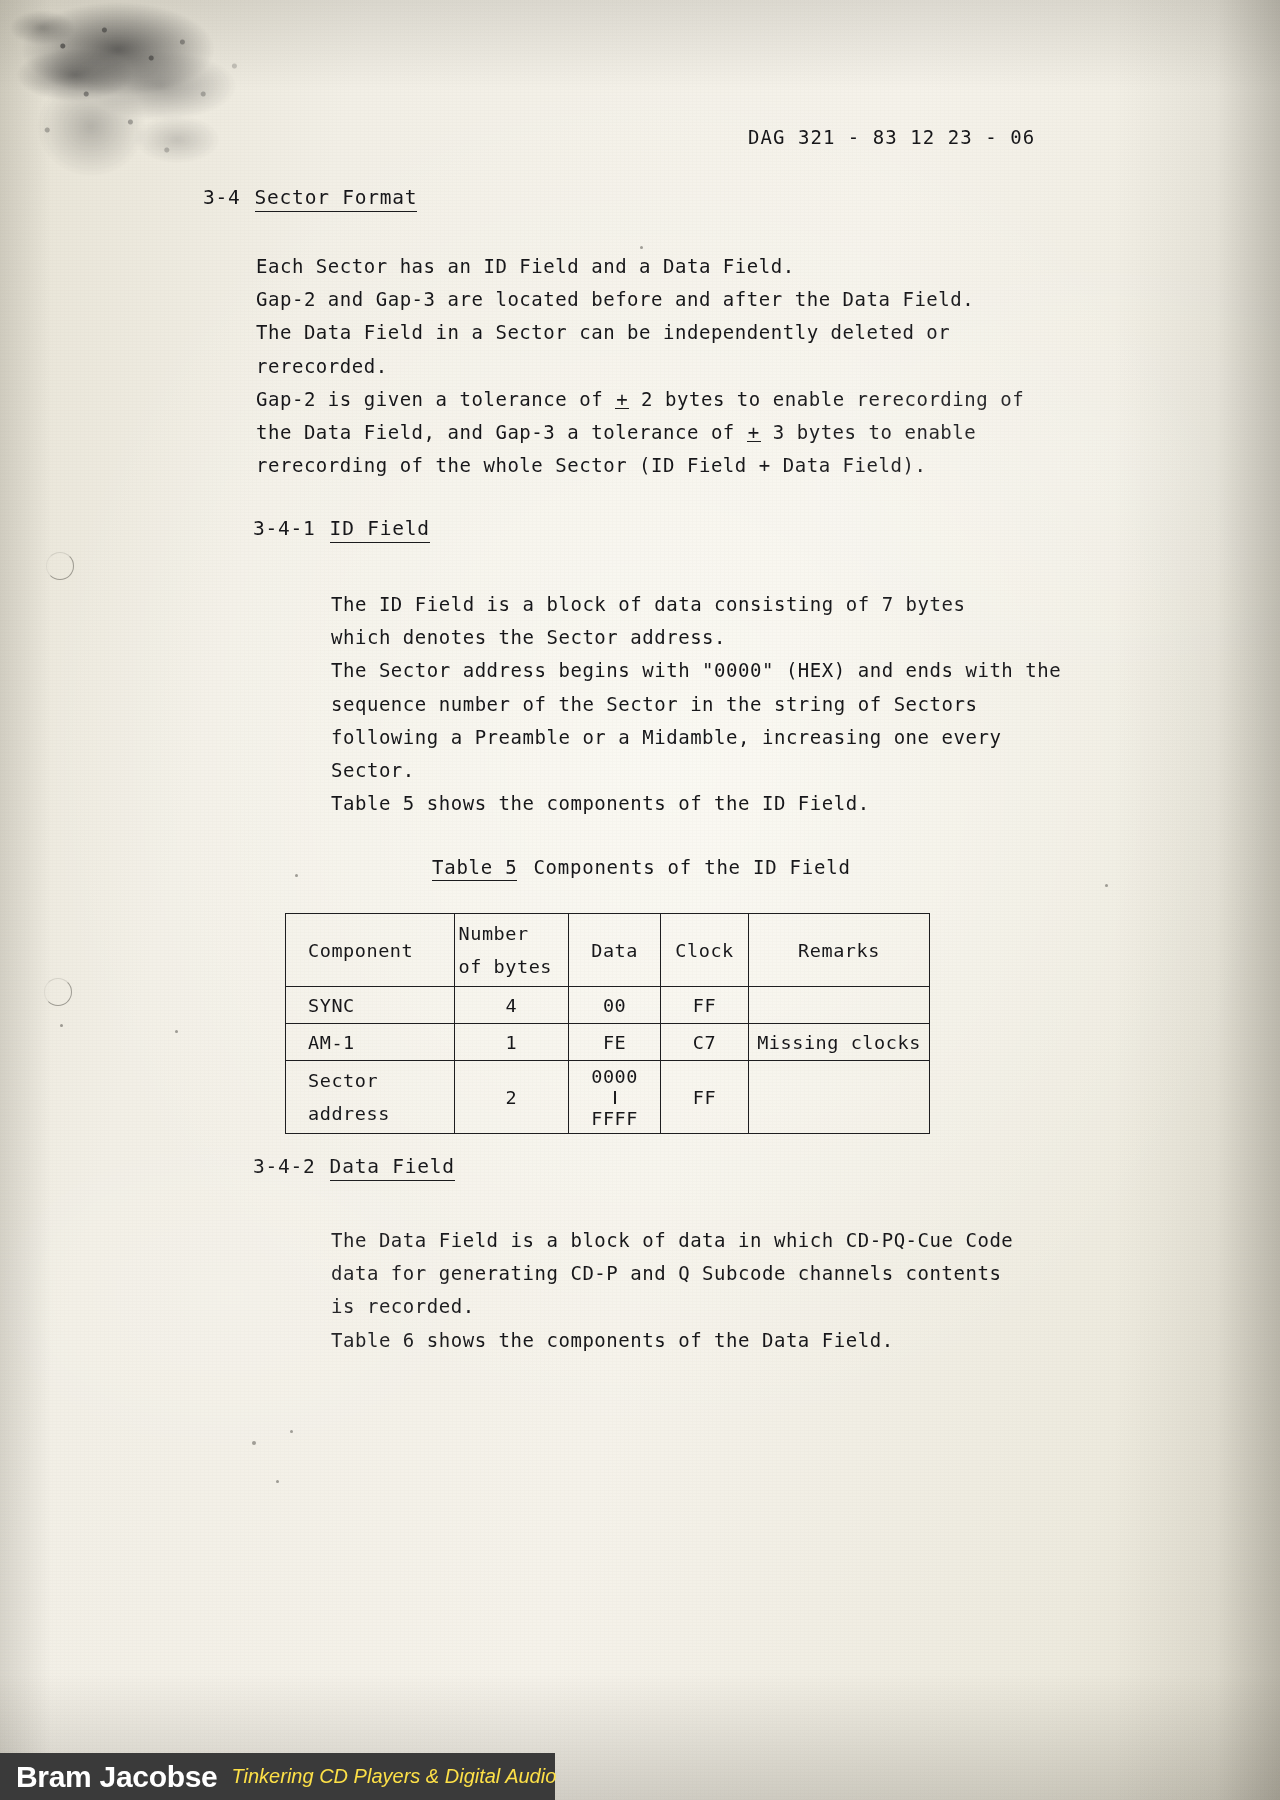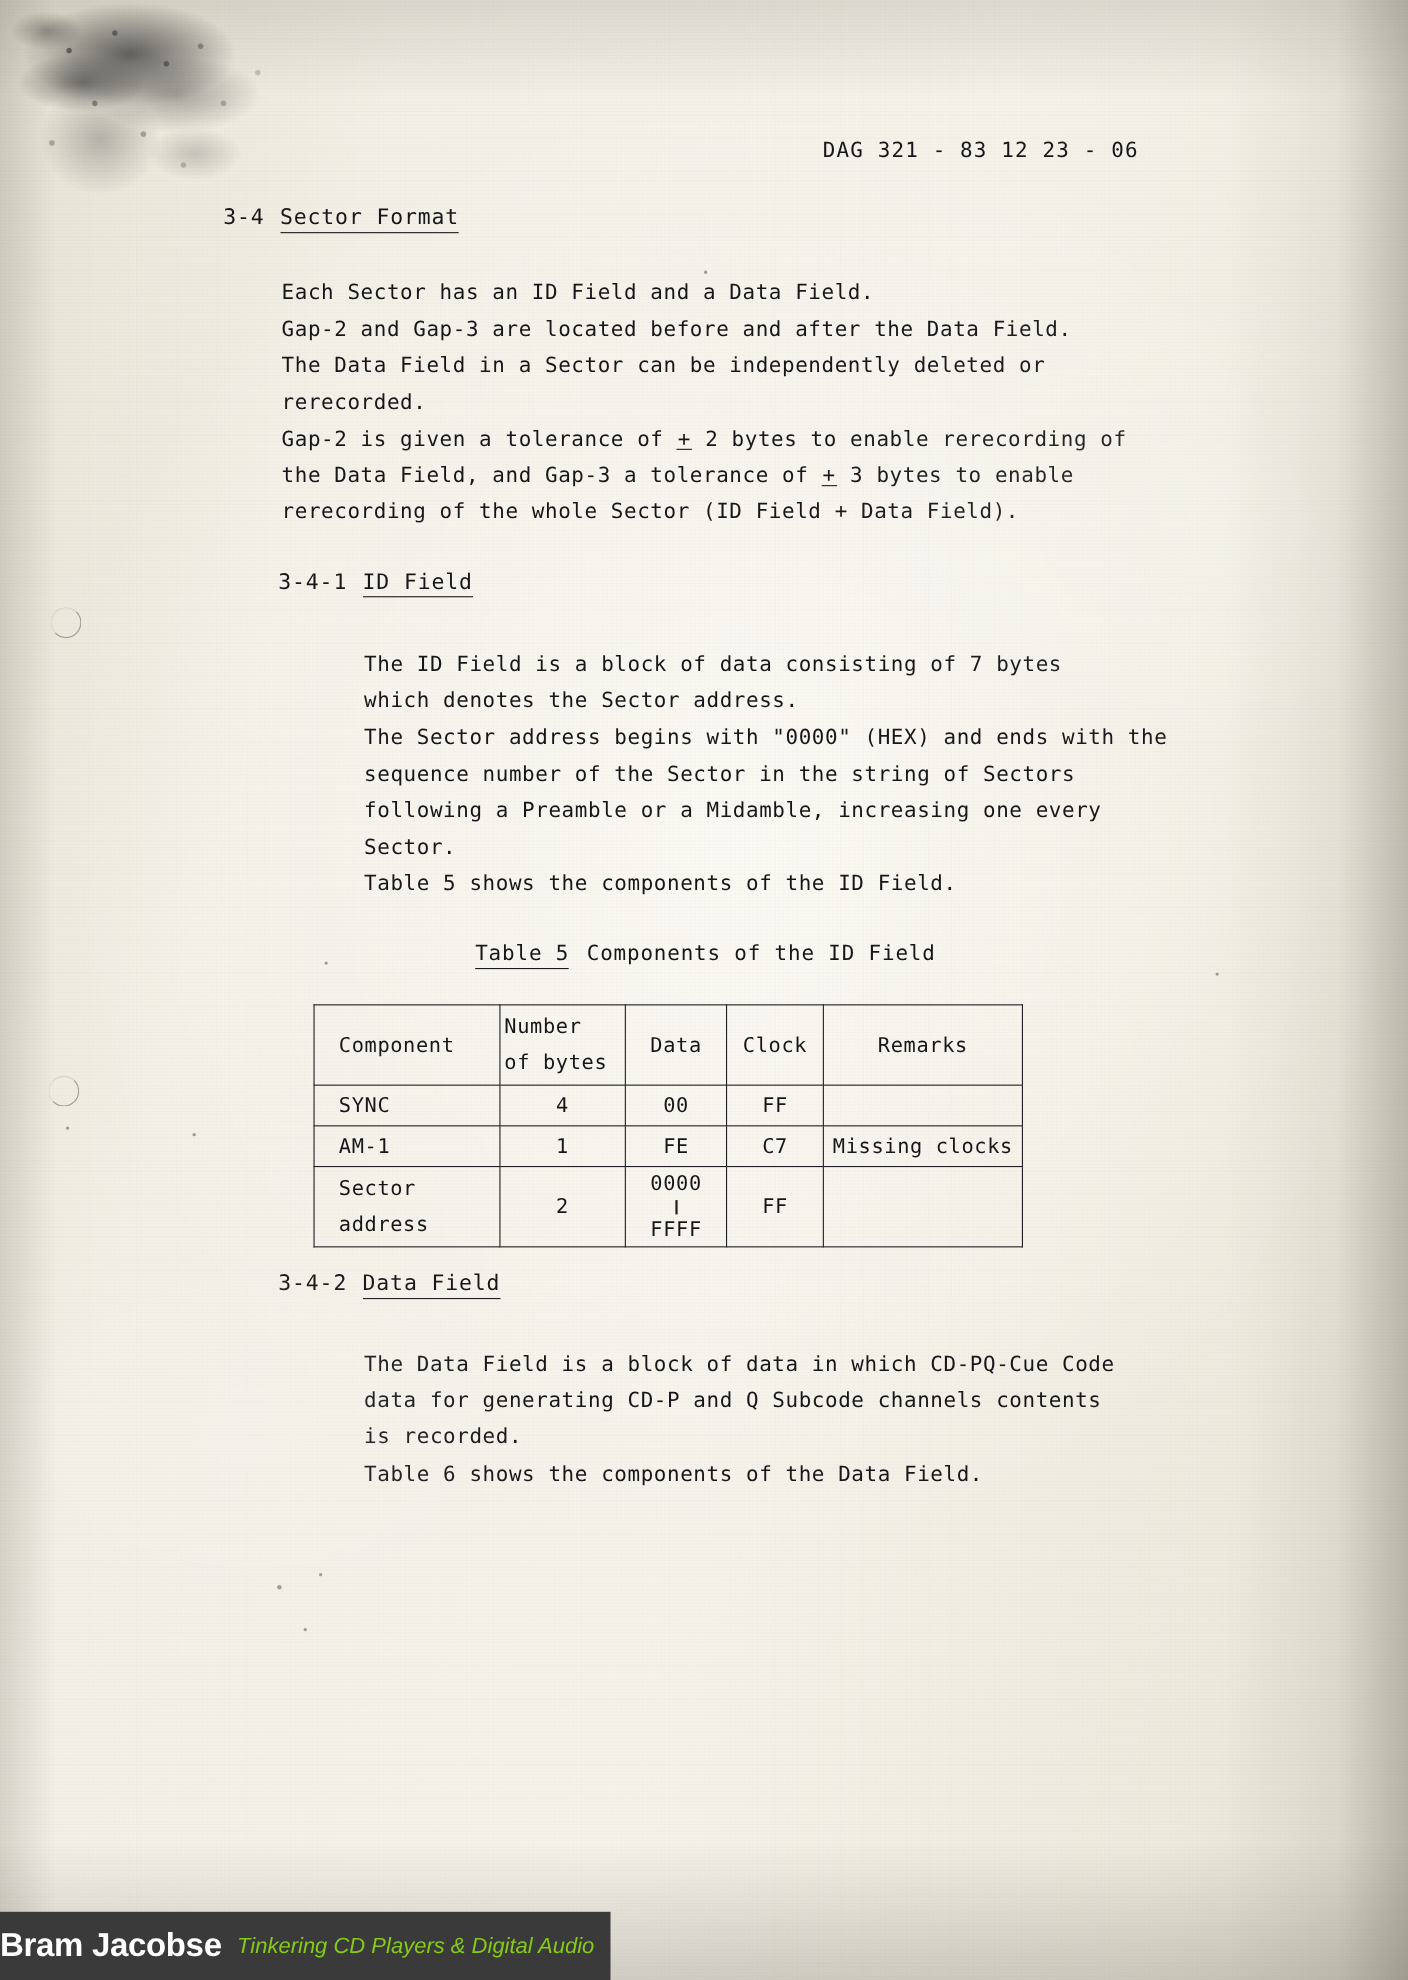--- a/index.html
+++ b/index.html
@@ -196,36 +196,37 @@
     opacity: .13;
     background:
       radial-gradient(ellipse 40% 18% at 85% 26%, rgba(255,255,255,.9) 0%, rgba(255,255,255,0) 70%),
       radial-gradient(ellipse 30% 14% at 18% 72%, rgba(255,255,255,.8) 0%, rgba(255,255,255,0) 70%);
   }
 
   
   #watermark {
     position: absolute;
     left: 0; bottom: 0;
-    width: 555px; height: 62px;
+    width: 555px; height: 47px;
     background: #3a3a3a;
     display: flex;
     align-items: center;
+    padding-left: 16px;
     box-sizing: border-box;
   }
   #watermark .wm-name {
     color: #ffffff;
     font-family: "Liberation Sans", sans-serif;
     font-weight: bold;
     font-size: 30px;
     letter-spacing: -.01em;
     white-space: nowrap;
   }
   #watermark .wm-tag {
-    color: #84cc16;
+    color: #fde047;
     font-family: "Liberation Sans", sans-serif;
     font-style: italic;
     font-size: 20px;
     margin-left: 14px;
     white-space: nowrap;
   }
 </style>
 </head>
 <body>
 

